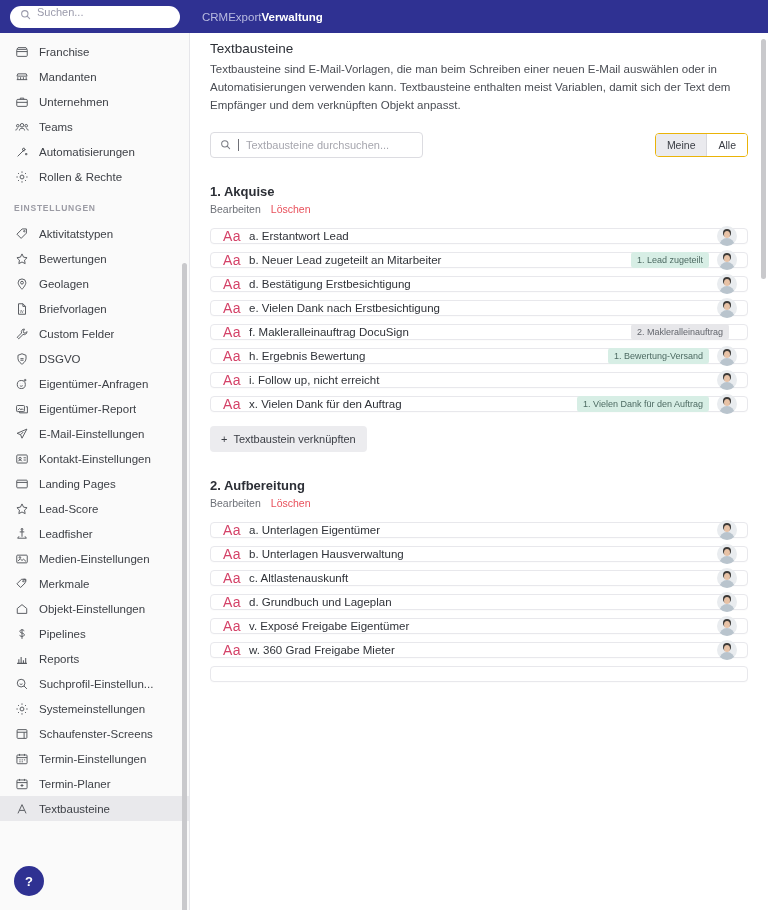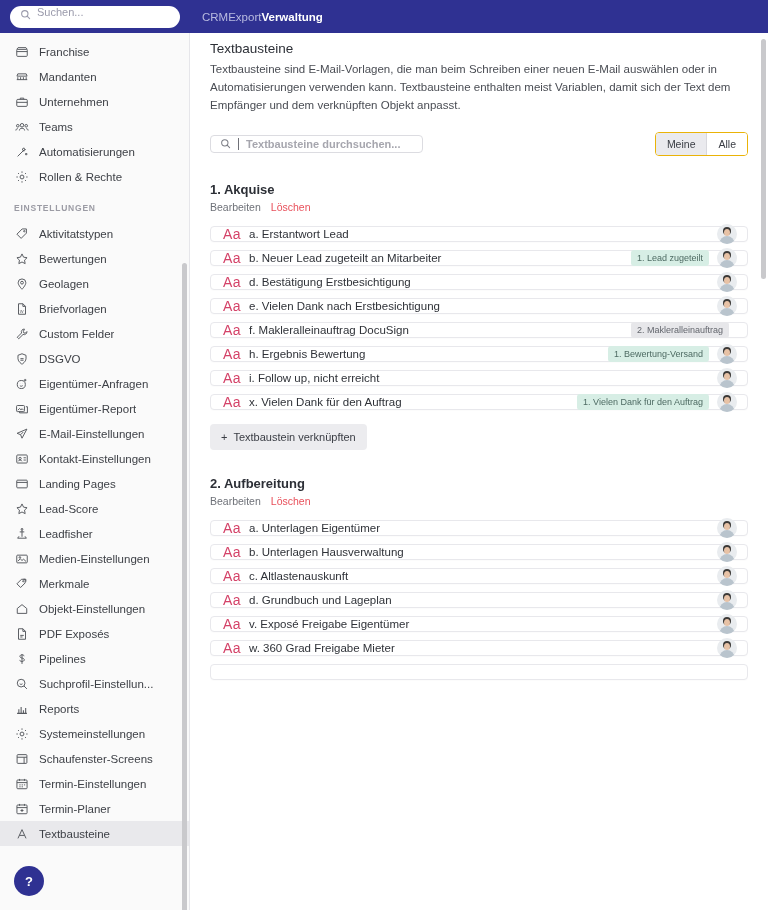--- a/index.html
+++ b/index.html
@@ -83,25 +83,24 @@
   }
   .main-inner { padding: 8px 20px 0 20px; }
   .page-title { font-size: 13.5px; color: #2c2f36; margin-bottom: 5px; }
   .page-desc {
     font-size: 11.5px; color: #4a4d54; line-height: 1.56;
     max-width: 545px; margin-bottom: 17px;
   }
 
   .filter-row { display: flex; align-items: center; justify-content: space-between; }
   .search-box {
-    width: 213px; height: 18px;
+    width: 213px; height: 26px;
     border: 1px solid #dcdce1; border-radius: 4px;
     display: flex; align-items: center; gap: 7px; padding: 0 9px;
     background: #fff;
-    font-weight: bold;
   }
   .search-box .ph { color: #a6a6ae; font-size: 11px; }
   .caret { width: 1px; height: 12px; background: #6f7077; }
   .seg { display: flex; border: 1px solid #eab308; border-radius: 4px; overflow: hidden; }
   .seg-btn {
     font-size: 10.5px; color: #3a3d44; padding: 5px 11px;
     background: #fff; cursor: pointer; border-right: 1px solid #d8d8dd;
   }
   .seg-btn:last-child { border-right: none; }
   .seg-btn.active { background: #eaeaee; }
@@ -387,52 +386,42 @@
         <span class="ic">
             <svg viewBox="0 0 16 16" fill="none" stroke="currentColor" stroke-width="1.1">
               <path d="M2.6 7.4L8 3l5.4 4.4V13H2.6z"></path>
             </svg>
           </span>
         <span class="lbl">Objekt-Einstellungen</span>
       </div>
       <div class="nav-item">
         <span class="ic">
             <svg viewBox="0 0 16 16" fill="none" stroke="currentColor" stroke-width="1.1">
-              <path d="M4 2h5l3 3v9H4z"></path>
-              <path d="M9 2v3h3"></path>
-              <path d="M6 9.6h4M6 11.4h2.6"></path>
-            </svg>
-          </span>
-        <span class="lbl">PDF Exposés</span>
-      </div>
-      <div class="nav-item">
-        <span class="ic">
-            <svg viewBox="0 0 16 16" fill="none" stroke="currentColor" stroke-width="1.1">
               <path d="M8 2.4v11.2M10.4 4.8c0-1-1.1-1.6-2.4-1.6s-2.4.7-2.4 1.8 1 1.6 2.4 1.9 2.6.8 2.6 2-1.2 1.9-2.6 1.9-2.6-.7-2.6-1.7"></path>
             </svg>
           </span>
         <span class="lbl">Pipelines</span>
+      </div>
+      <div class="nav-item">
+        <span class="ic">
+            <svg viewBox="0 0 16 16" fill="none" stroke="currentColor" stroke-width="1.2">
+              <path d="M2.4 13h11.2M4.4 13V8.4M7 13V5.6M9.6 13V9.4M12.2 13V6.8"></path>
+            </svg>
+          </span>
+        <span class="lbl">Reports</span>
       </div>
       <div class="nav-item">
         <span class="ic">
             <svg viewBox="0 0 16 16" fill="none" stroke="currentColor" stroke-width="1.1">
               <circle cx="7" cy="7" r="4.4"></circle>
               <path d="M10.3 10.3L13.6 13.6"></path>
               <path d="M5.4 7.8c.6.8 2.6.8 3.2 0"></path>
             </svg>
           </span>
         <span class="lbl">Suchprofil-Einstellun...</span>
-      </div>
-      <div class="nav-item">
-        <span class="ic">
-            <svg viewBox="0 0 16 16" fill="none" stroke="currentColor" stroke-width="1.2">
-              <path d="M2.4 13h11.2M4.4 13V8.4M7 13V5.6M9.6 13V9.4M12.2 13V6.8"></path>
-            </svg>
-          </span>
-        <span class="lbl">Reports</span>
       </div>
       <div class="nav-item">
         <span class="ic">
             <svg viewBox="0 0 16 16" fill="none" stroke="currentColor" stroke-width="1.1">
               <circle cx="8" cy="8" r="2.2"></circle>
               <path d="M8 1.6v1.6M8 12.8v1.6M1.6 8h1.6M12.8 8h1.6M3.5 3.5l1.1 1.1M11.4 11.4l1.1 1.1M12.5 3.5l-1.1 1.1M4.6 11.4l-1.1 1.1"></path>
             </svg>
           </span>
         <span class="lbl">Systemeinstellungen</span>
       </div>

